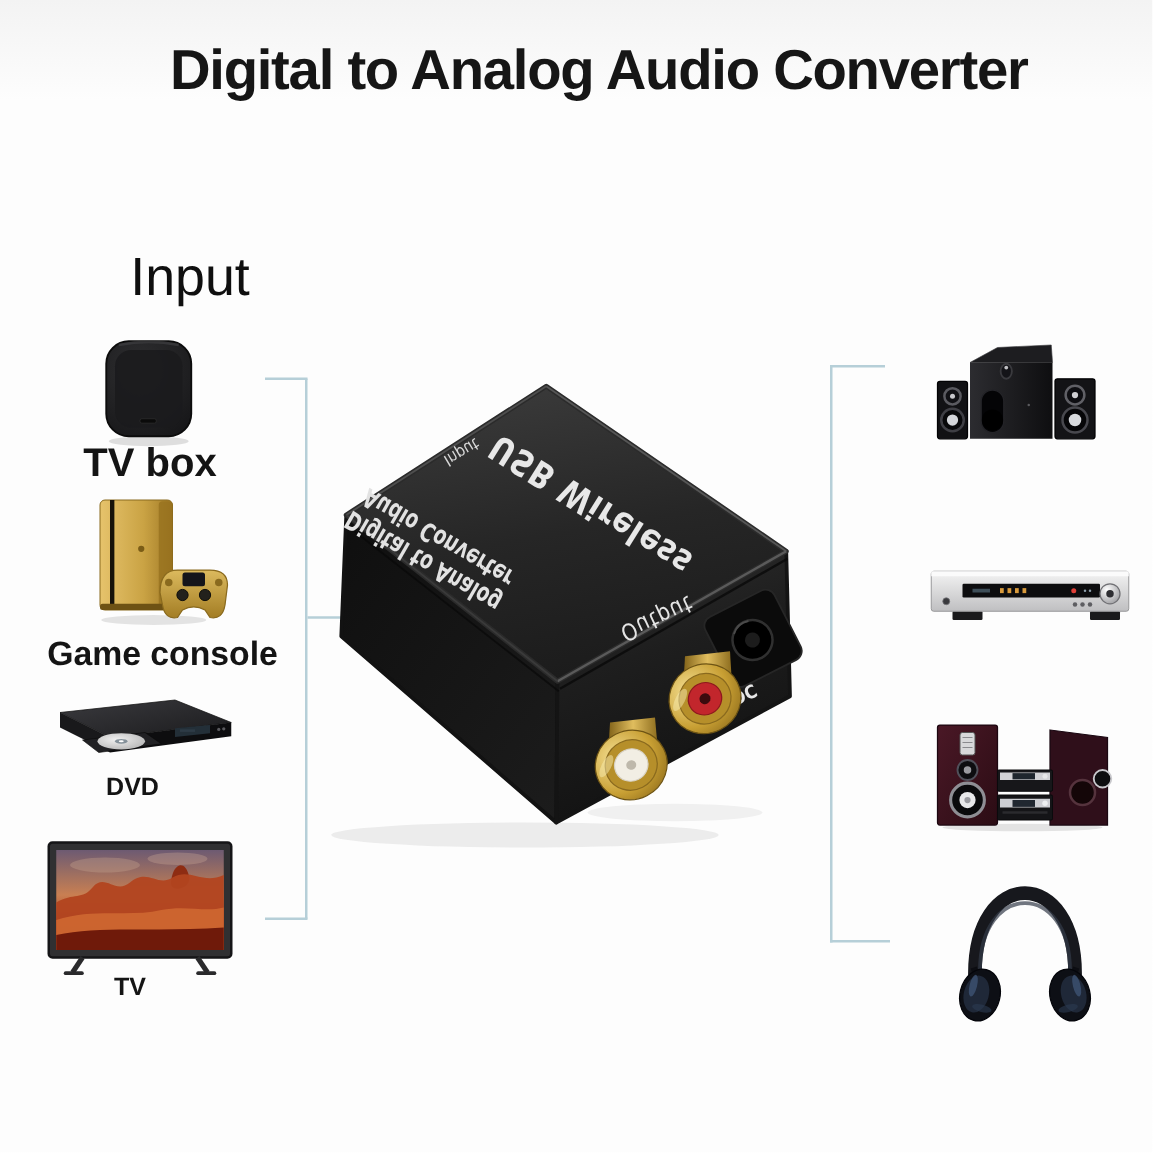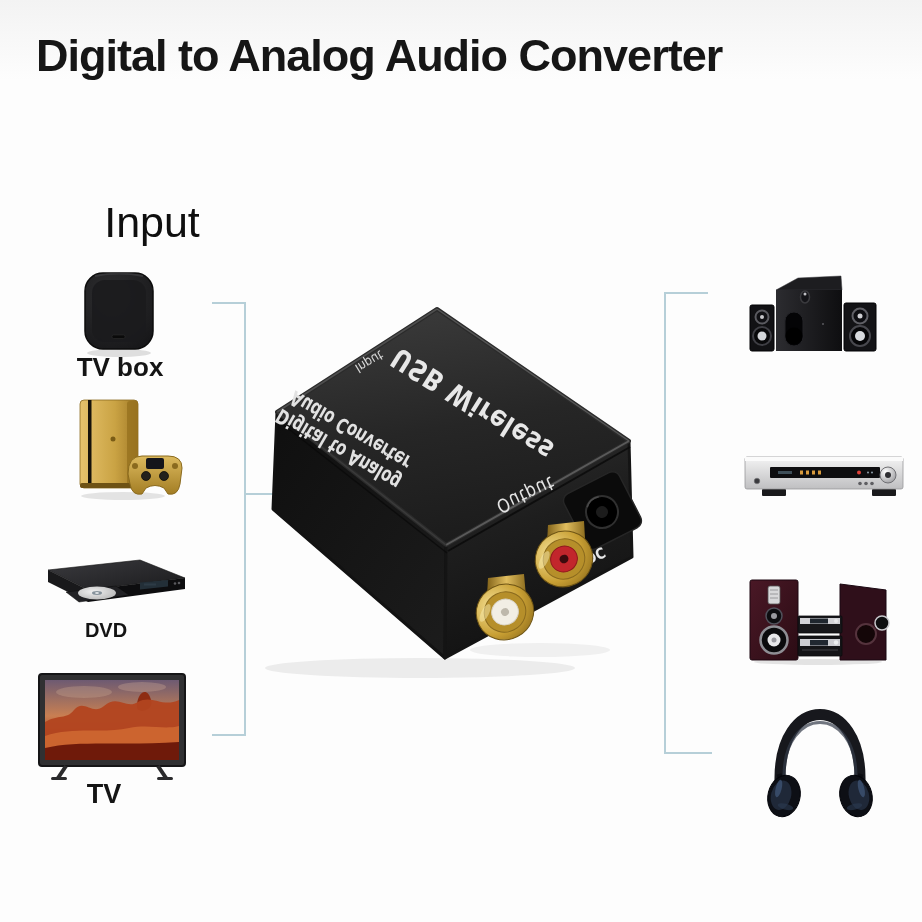--- a/index.html
+++ b/index.html
@@ -1,23 +1,23 @@
 <!DOCTYPE html>
 <html><head>
 <meta charset="utf-8">
 <style>
   html,body{margin:0;padding:0;background:#ffffff;}
   .canvas{position:relative;width:922px;height:922px;overflow:hidden;
           background:linear-gradient(#f3f3f3 0px,#fdfdfd 80px,#fdfdfd 100%);
           font-family:"Liberation Sans",sans-serif;}
-  .title{position:absolute;top:30px;left:0;right:0;padding-left:36px;text-align:left;
+  .title{position:absolute;top:30px;left:0;right:0;padding-left:36px;text-align:center;
          font-size:45px;font-weight:700;letter-spacing:-1px;color:#161616;white-space:nowrap;}
   .sec-label{position:absolute;transform:translateX(-50%);font-size:43px;font-weight:400;
              color:#0f0f0f;white-space:nowrap;}
-  .item-label{position:absolute;transform:translateX(-50%);font-size:26px;font-weight:700;
+  .item-label{position:absolute;transform:translateX(-50%);font-size:32px;font-weight:700;
               color:#141414;white-space:nowrap;}
   .icon{position:absolute;}
   .bracket{position:absolute;background:#b6cfd8;}
   svg text{font-family:"DejaVu Sans","Liberation Sans",sans-serif;}
 </style>
 </head>
 <body>
 
 <div class="canvas">
 
@@ -116,20 +116,21 @@
     <rect x="5" y="88" width="58" height="5" rx="2" fill="#6e5214"></rect>
     <g>
       <path d="M53,79 Q53,61 67,61 L93,61 Q107,61 107,73 L105,89 Q103,101 93,99 L89,93 Q80,88 71,93 L67,99 Q57,101 55,89 Z" fill="url(#gGoldPad)" stroke="#8a6a1e" stroke-width="1"></path>
       <rect x="71" y="63" width="18" height="11" rx="2" fill="#15151a"></rect>
       <circle cx="71" cy="81" r="4.5" fill="#23211c" stroke="#0f0e0a" stroke-width="0.8"></circle>
       <circle cx="89" cy="81" r="4.5" fill="#23211c" stroke="#0f0e0a" stroke-width="0.8"></circle>
       <circle cx="60" cy="71" r="3" fill="#8a6a1e"></circle>
       <circle cx="100" cy="71" r="3" fill="#8a6a1e"></circle>
     </g>
   </svg>
+  <div class="item-label" style="left:130px;top:508px;font-size:27px">Game console</div>
 
   <svg class="icon" style="left:40px;top:556px" width="150" height="60" viewBox="0 0 150 60">
     <polygon points="8,14 100,4 145,22 48,34" fill="url(#gDvdTop)" stroke="#111" stroke-width="0.6"></polygon>
     <polygon points="48,34 145,22 145,33 48,46" fill="#0d0d0f"></polygon>
     <polygon points="8,14 48,34 48,46 8,26" fill="#19191b"></polygon>
     <polygon points="26,36 76,30 89,39 39,46" fill="#212124" stroke="#0a0a0a" stroke-width="0.5"></polygon>
     <ellipse cx="57" cy="37" rx="19" ry="6.5" fill="url(#gDisc)"></ellipse>
     <ellipse cx="57" cy="37" rx="5" ry="1.9" fill="#76848e" opacity="0.85"></ellipse>
     <ellipse cx="57" cy="37" rx="2" ry="0.8" fill="#fff"></ellipse>
     <polygon points="100,26.5 128,24 128,30.5 100,33.5" fill="#232f38"></polygon>
@@ -146,21 +147,21 @@
     <ellipse cx="108" cy="17" rx="24" ry="5" fill="#d8b49a" opacity="0.3"></ellipse>
     <path d="M103,34 C105,20 114,18 117,30 C119,37 114,40 109,41 C104,41 102,39 103,34 Z" fill="#8e2c12"></path>
     <path d="M11,52 C25,44 32,50 40,40 C50,28 58,46 70,36 C84,24 92,40 104,32 C118,24 128,38 145,30 L145,90 L11,90 Z" fill="#b24420" opacity="0.95"></path>
     <path d="M11,66 C40,56 70,64 95,58 C115,54 130,60 145,56 L145,90 L11,90 Z" fill="#d06a33" opacity="0.85"></path>
     <path d="M11,78 C45,70 90,76 145,72 L145,90 L11,90 Z" fill="#6f1a0a"></path>
     <path d="M32,96 L24,108" stroke="#2a2a2c" stroke-width="4"></path>
     <path d="M124,96 L132,108" stroke="#2a2a2c" stroke-width="4"></path>
     <rect x="17" y="107" width="16" height="3" rx="1.5" fill="#2a2a2c"></rect>
     <rect x="123" y="107" width="16" height="3" rx="1.5" fill="#2a2a2c"></rect>
   </svg>
-  <div class="item-label" style="left:104px;top:779px;font-size:27px">TV</div>
+  <div class="item-label" style="left:104px;top:779px;font-size:20px">TV</div>
 
   <svg class="icon" style="left:748px;top:274px" width="136" height="82" viewBox="0 0 136 82">
     <polygon points="28,16 50,4 93,2 94,16" fill="#1d1d20" stroke="#39393d" stroke-width="0.5"></polygon>
     <polygon points="28,16 94,16 94,77 28,77" fill="url(#gSub)"></polygon>
     <ellipse cx="57" cy="23" rx="4.5" ry="6" stroke="#3a3a3e" stroke-width="1.5" fill="#141418"></ellipse>
     <circle cx="57" cy="20" r="1.5" fill="#c0c0c4"></circle>
     <rect x="37" y="38" width="18" height="34" rx="9" fill="#040406" stroke="#232327" stroke-width="1"></rect>
     <circle cx="46" cy="62" r="8.5" fill="#000"></circle>
     <circle cx="75" cy="50" r="1" fill="#5a5a5e"></circle>
     <rect x="2" y="31" width="24" height="46" rx="2" fill="#111114" stroke="#020204" stroke-width="1"></rect>

